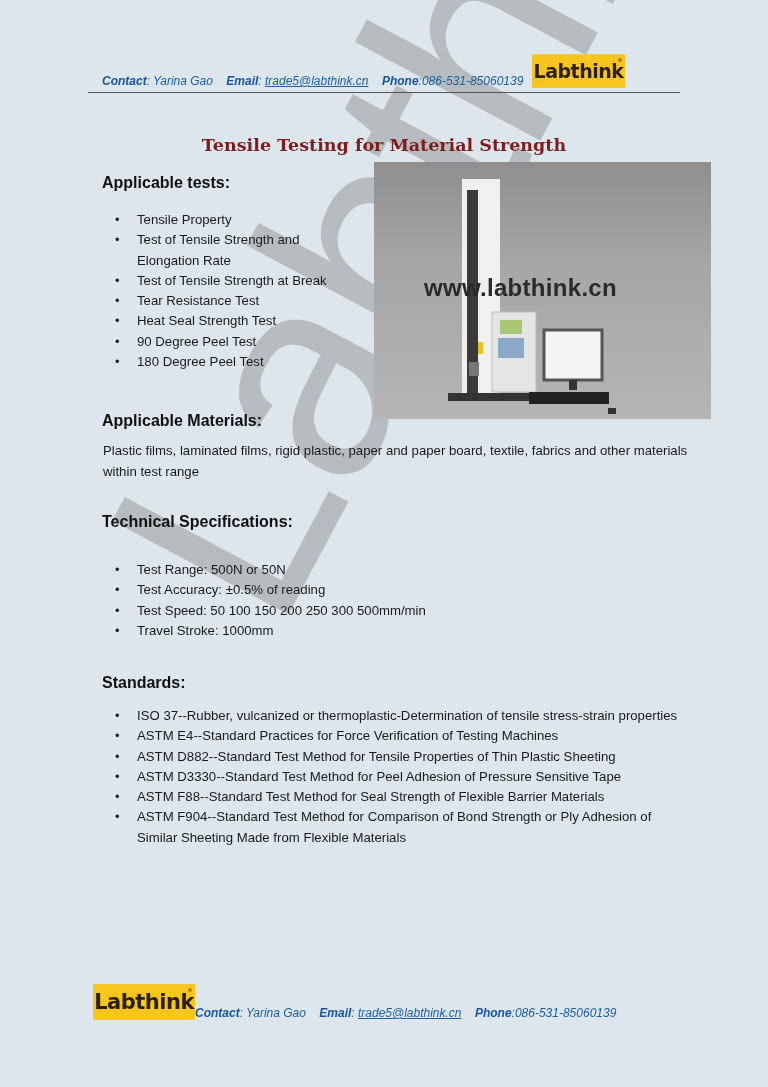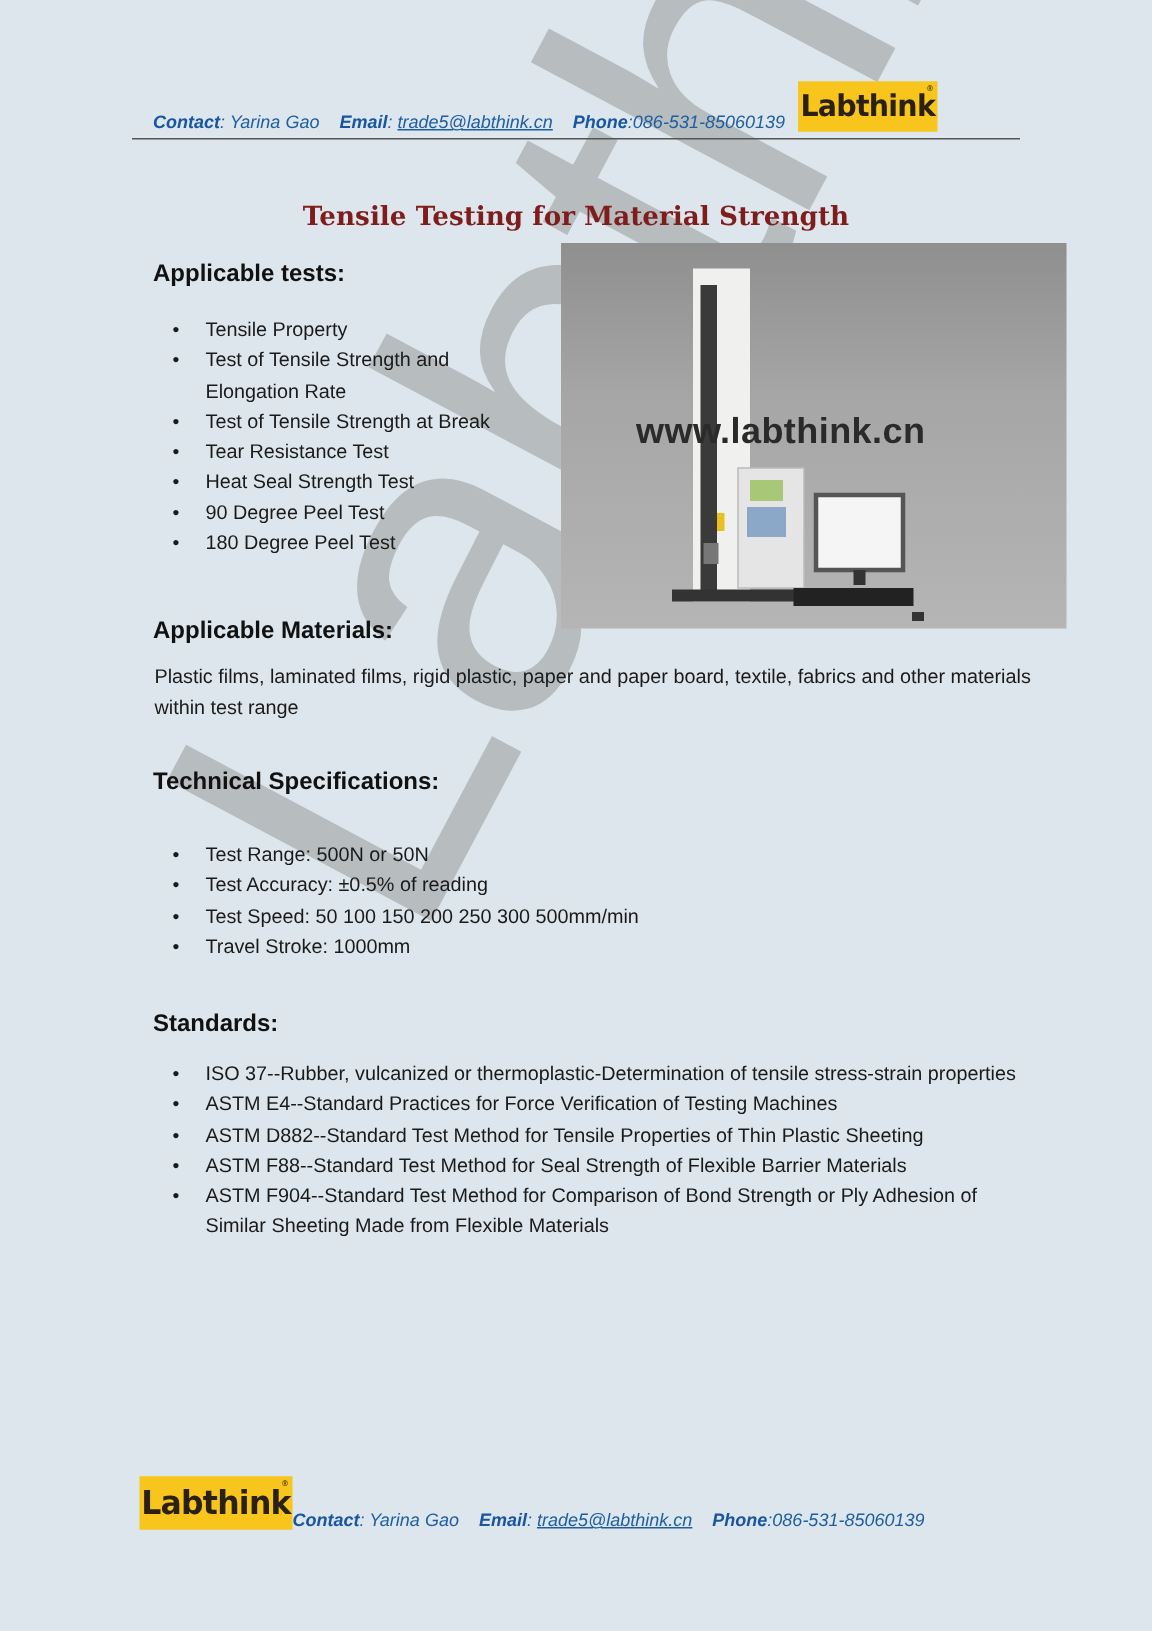--- a/index.html
+++ b/index.html
@@ -134,20 +134,21 @@
     <li>Test Accuracy: ±0.5% of reading</li>
     <li>Test Speed: 50 100 150 200 250 300 500mm/min</li>
     <li>Travel Stroke: 1000mm</li>
   </ul>
 
   <h2 style="left:91px; top:663px;">Standards:</h2>
   <ul class="blist" style="left:91px; top:706px; width:600px;">
     <li> ISO 37--Rubber, vulcanized or thermoplastic-Determination of tensile stress-strain properties</li>
     <li>ASTM E4--Standard Practices for Force Verification of Testing Machines</li>
     <li>ASTM D882--Standard Test Method for Tensile Properties of Thin Plastic Sheeting</li>
+    <li>ASTM D3330--Standard Test Method for Peel Adhesion of Pressure Sensitive Tape</li>
     <li>ASTM F88--Standard Test Method for Seal Strength of Flexible Barrier Materials</li>
     <li>ASTM F904--Standard Test Method for Comparison of Bond Strength or Ply Adhesion of Similar Sheeting Made from Flexible Materials</li>
   </ul>
 
   <div class="footer">
     <div class="logo">
       <span>Labthink</span>
         <sup>®</sup>
     </div>
     <div class="contact-line">

